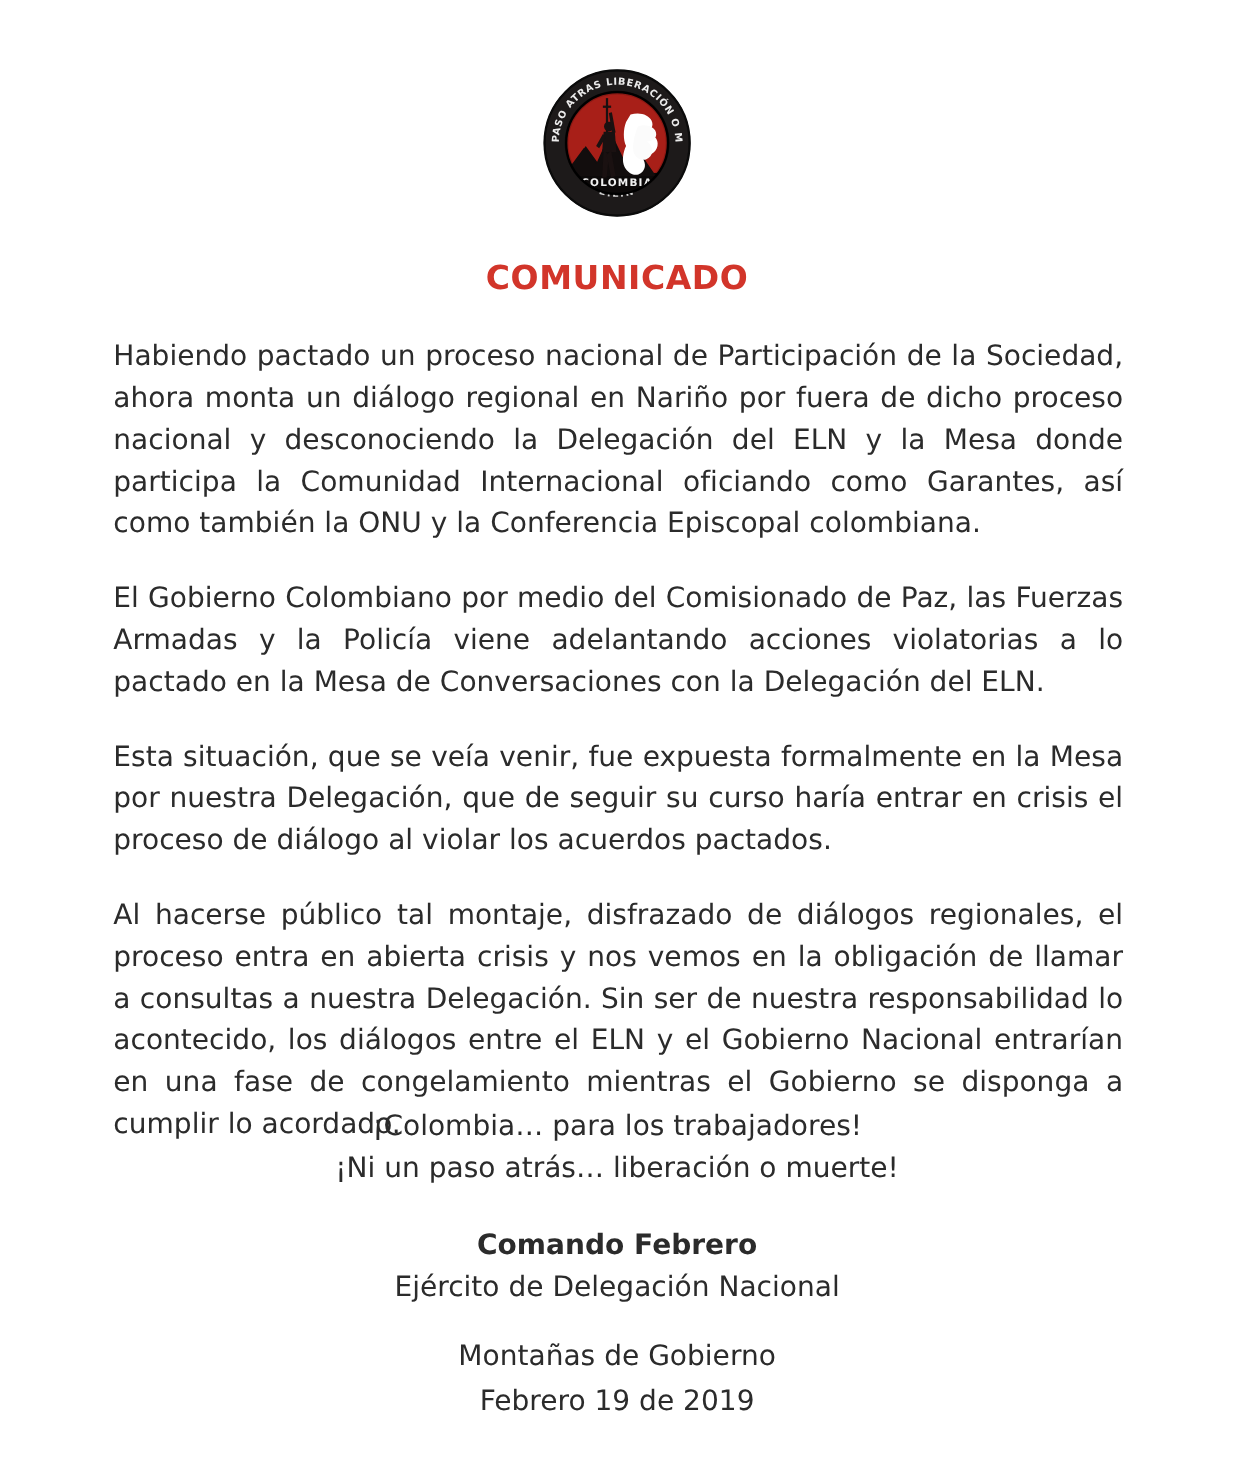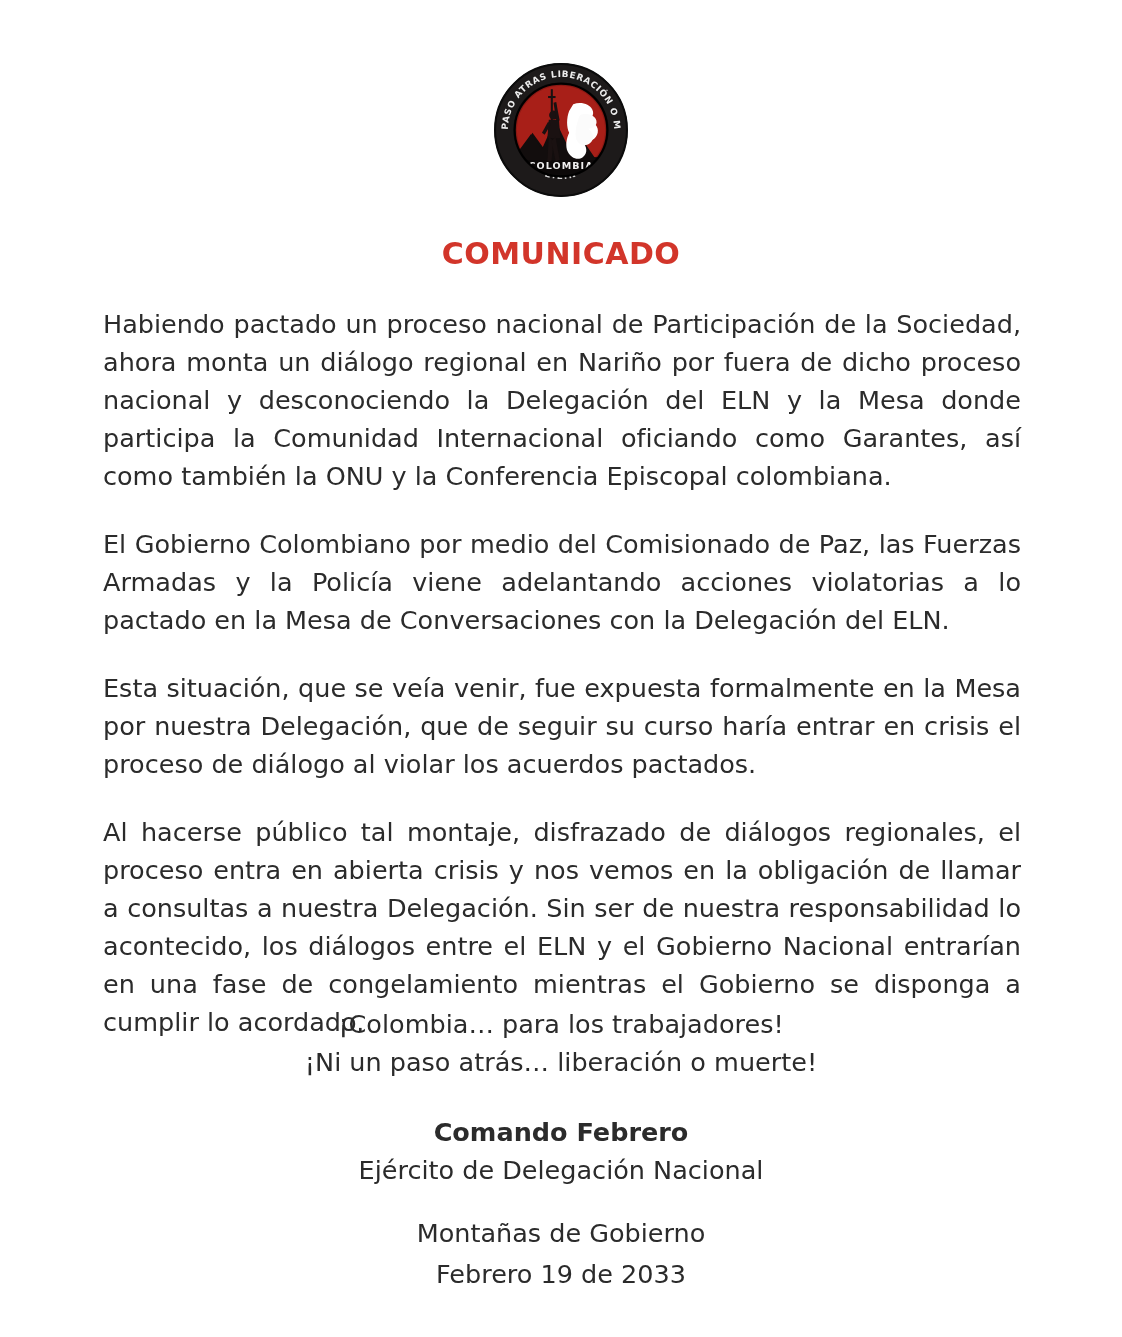--- a/index.html
+++ b/index.html
@@ -209,16 +209,16 @@
     <div class="slogan-line">¡Ni un paso atrás… liberación o muerte!</div>
   </div>
 
   <div class="signature">
     <div class="sig-title">Comando Febrero</div>
     <div class="sig-sub">Ejército de Delegación Nacional</div>
   </div>
 
   <div class="placedate">
     <div class="place">Montañas de Gobierno</div>
-    <div class="date">Febrero 19 de 2033</div>
+    <div class="date">Febrero 19 de 2019</div>
   </div>
 
 </div>
 
 </body></html>

